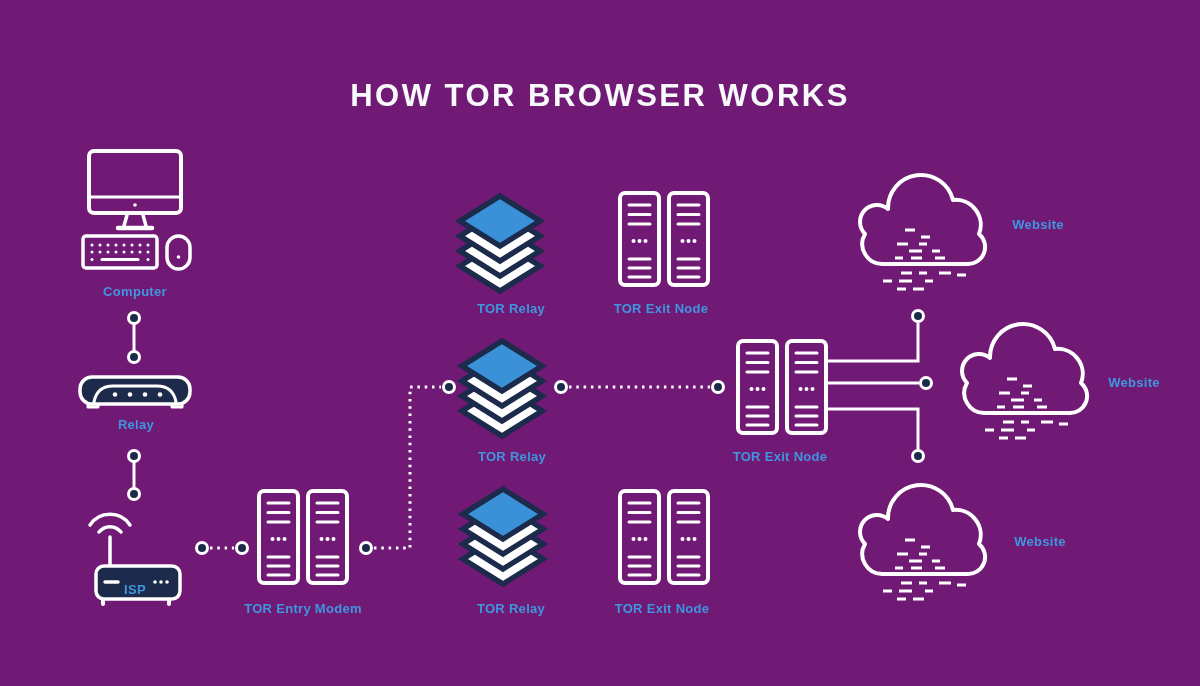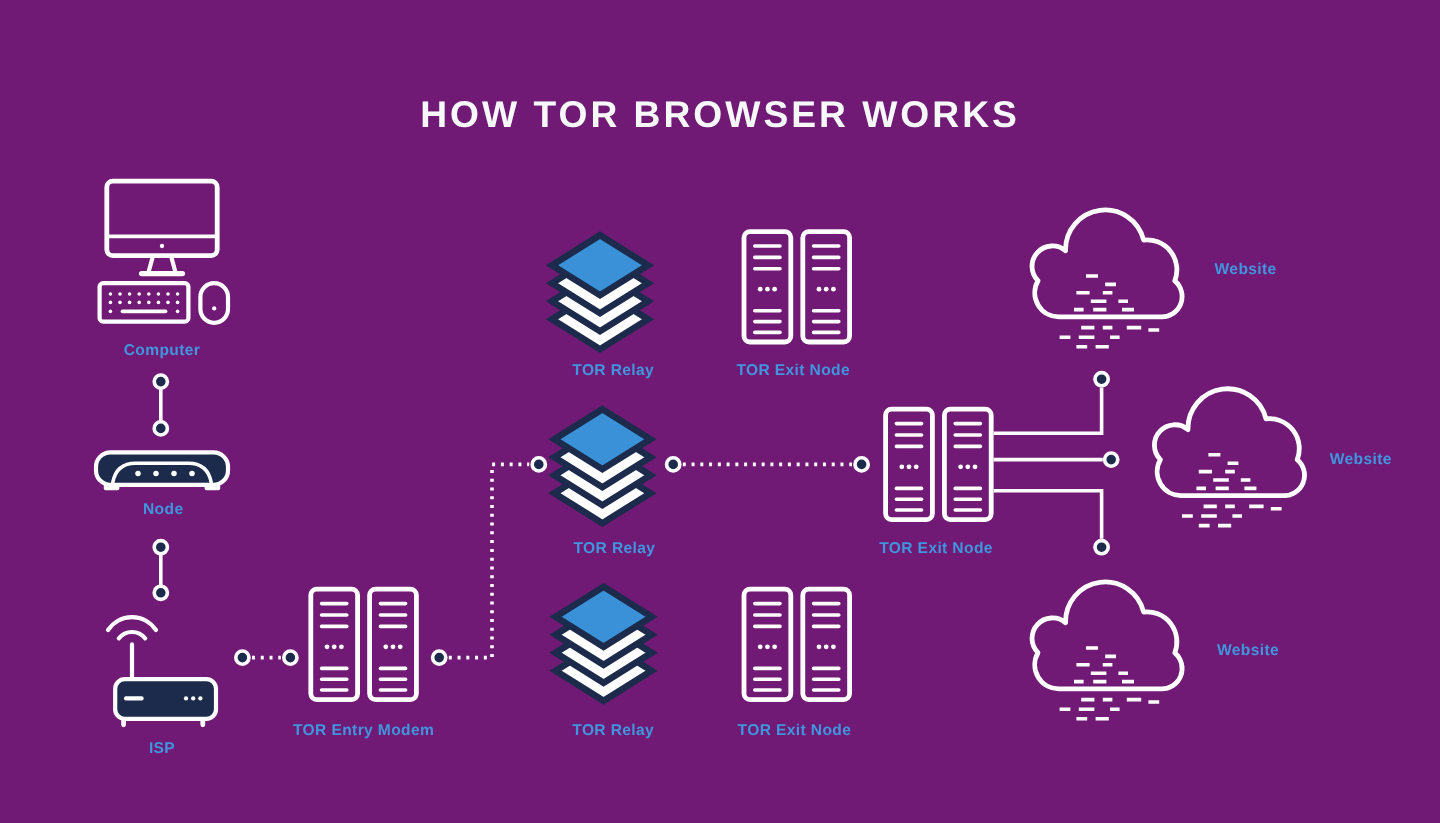--- a/index.html
+++ b/index.html
@@ -188,22 +188,22 @@
       <path d="M828,409 H918 V449" class="solidline"></path>
       <circle cx="918" cy="456" r="5.5" class="nodecircle"></circle>
     </g>
 
     <use href="#cloud" transform="translate(853,172)"></use>
     <use href="#cloud" transform="translate(955,321)"></use>
     <use href="#cloud" transform="translate(853,482)"></use>
   </svg>
 
   <div class="lbl" style="left:135px;top:291px;">Computer</div>
-  <div class="lbl" style="left:136px;top:424px;">Node</div>
-  <div class="lbl" style="left:135px;top:623px;">ISP</div>
+  <div class="lbl" style="left:136px;top:424px;">Relay</div>
+  <div class="lbl" style="left:135px;top:589px;">ISP</div>
   <div class="lbl" style="left:303px;top:608px;">TOR Entry Modem</div>
   <div class="lbl" style="left:511px;top:308px;">TOR Relay</div>
   <div class="lbl" style="left:661px;top:308px;">TOR Exit Node</div>
   <div class="lbl" style="left:512px;top:456px;">TOR Relay</div>
   <div class="lbl" style="left:780px;top:456px;">TOR Exit Node</div>
   <div class="lbl" style="left:511px;top:608px;">TOR Relay</div>
   <div class="lbl" style="left:662px;top:608px;">TOR Exit Node</div>
   <div class="lbl" style="left:1038px;top:224px;">Website</div>
   <div class="lbl" style="left:1134px;top:382px;">Website</div>
   <div class="lbl" style="left:1040px;top:541px;">Website</div>

